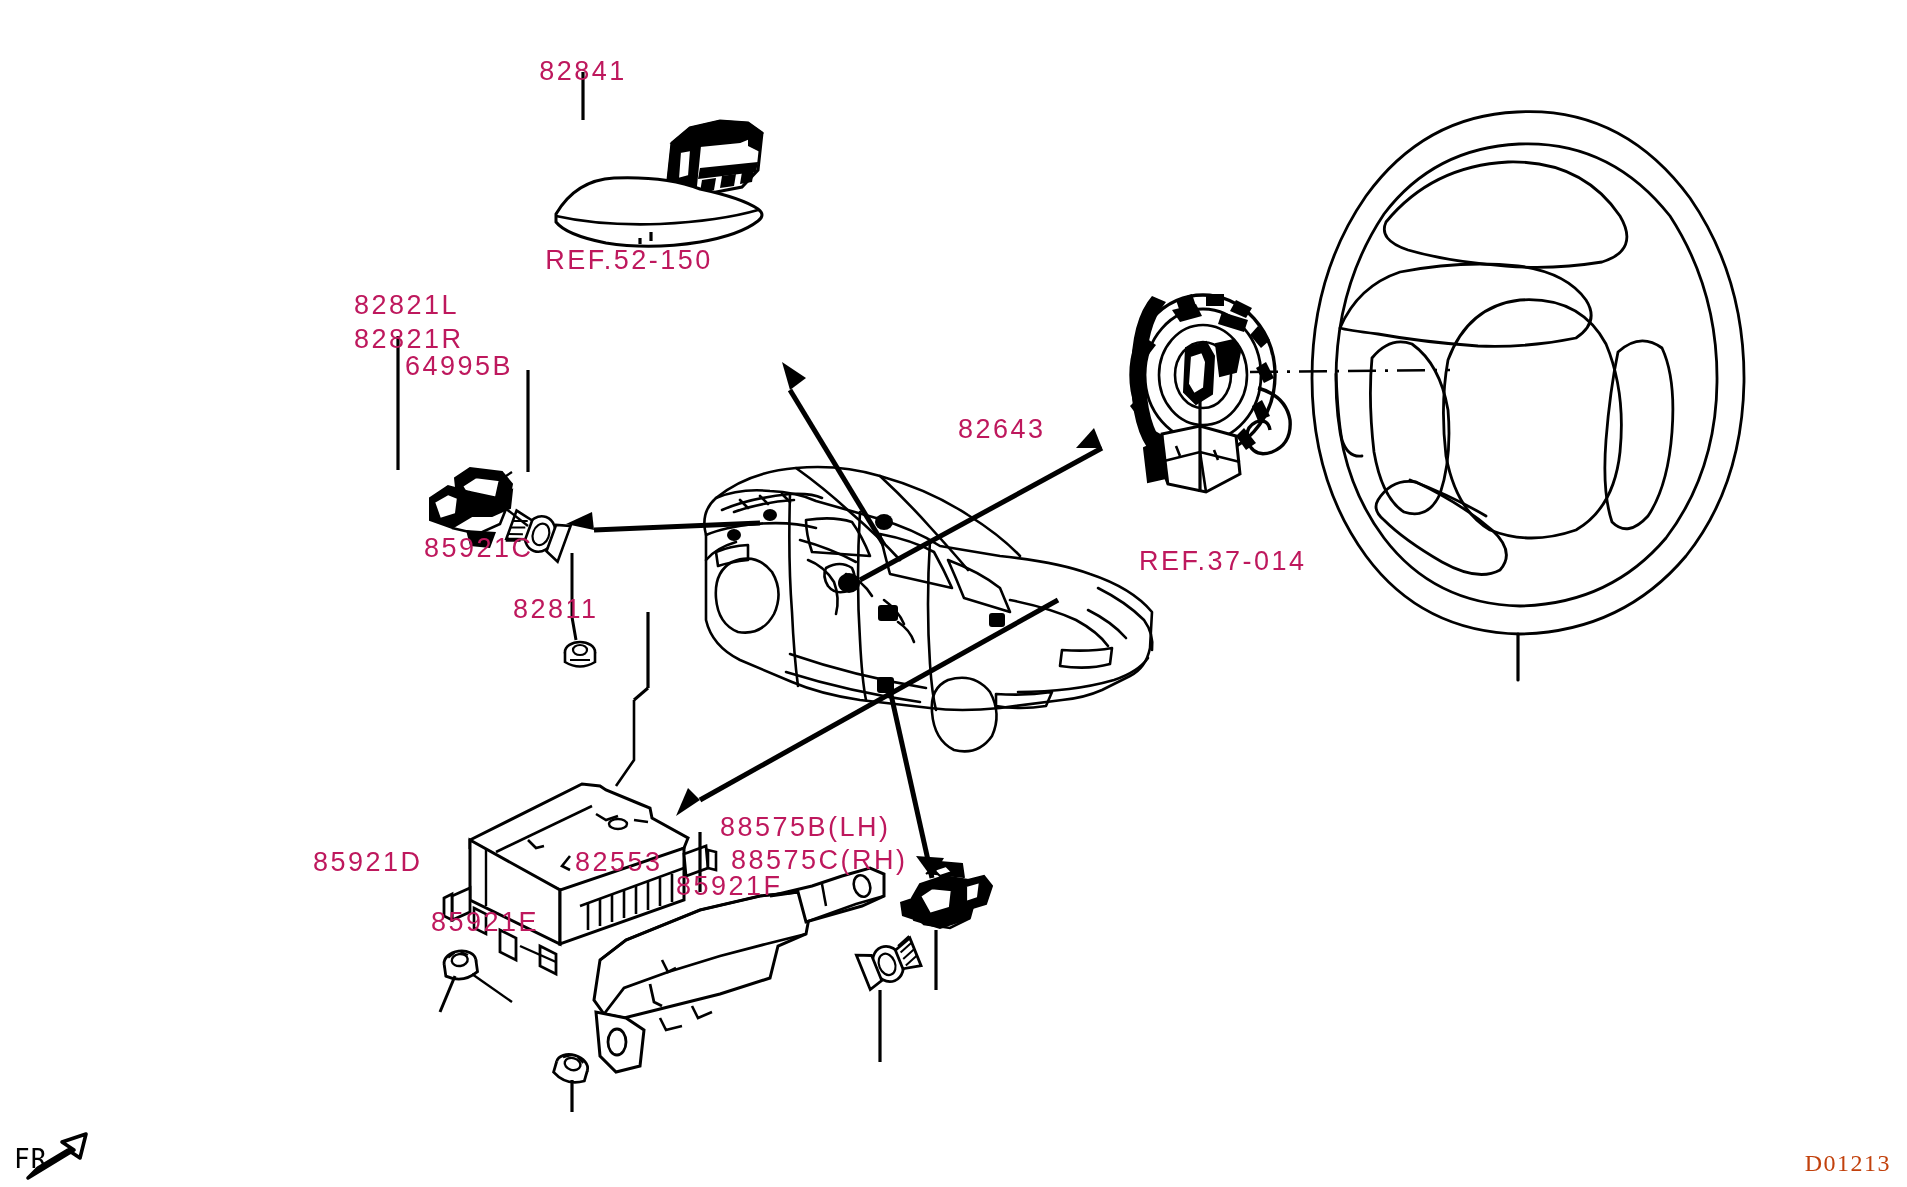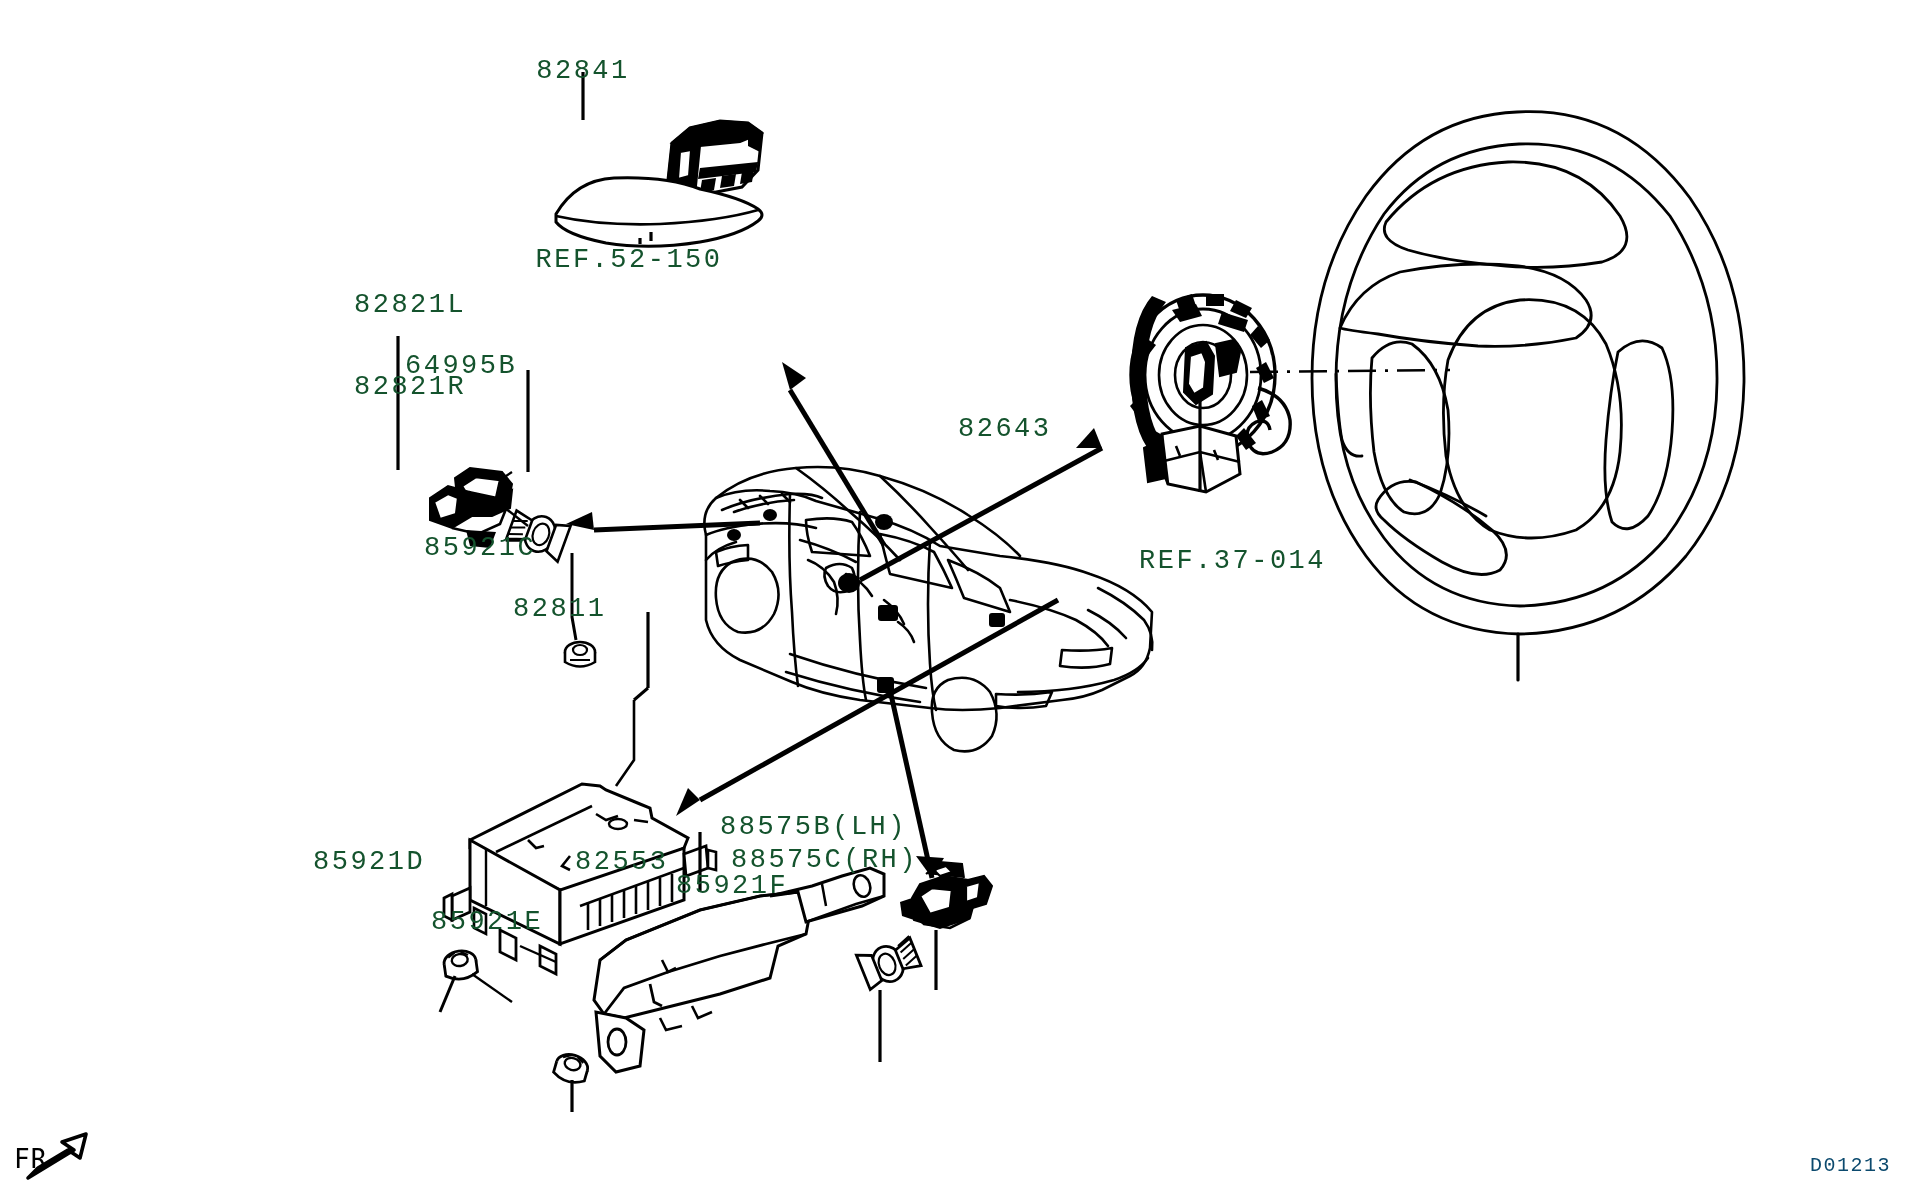--- a/index.html
+++ b/index.html
@@ -19,37 +19,37 @@
     overflow: hidden;
   }
   #artwork {
     position: absolute;
     left: 0; top: 0;
     width: 1907px;
     height: 1187px;
   }
   .lbl {
     position: absolute;
-    font-family: Liberation Mono, monospace;
+    font-family: Liberation Sans, sans-serif;
     font-size: 27px;
     letter-spacing: 2.5px;
-    color: #14532d;
+    color: #be185d;
     white-space: nowrap;
     line-height: 1.26;
     font-weight: 500;
   }
   .lbl.ctr { transform: translateX(-50%); }
   .code {
     position: absolute;
     right: 16px;
     bottom: 10px;
-    font-family: Liberation Mono, monospace;
-    font-size: 20px;
+    font-family: Liberation Serif, serif;
+    font-size: 24px;
     letter-spacing: 1.5px;
-    color: #0c4a6e;
+    color: #c2410c;
   }
   .fr-text {
     position: absolute;
     left: 14px;
     top: 1104px;
     font-family: "DejaVu Sans Mono", "Liberation Mono", monospace;
     font-size: 26px;
     letter-spacing: 1px;
     color: #000;
     margin-top: 40px;
@@ -433,21 +433,21 @@
 
     <g>
       <path d="M28,1178 L74,1150 L62,1142 L86,1134 L80,1158 L68,1150 L38,1168 Z" fill="#fff" stroke="#000" stroke-width="3.6" stroke-linejoin="round"></path>
     </g>
   </svg>
 
   <div class="lbl ctr" style="left:583px;  top:54px;">82841</div>
   <div class="lbl ctr" style="left:629px;  top:243px;">REF.52-150</div>
 
   <div class="lbl" style="left:354px;  top:288px;">82821L</div>
-  <div class="lbl" style="left:354px;  top:322px;margin-top:48px;">82821R</div>
+  <div class="lbl" style="left:354px;  top:322px;">82821R</div>
   <div class="lbl" style="left:405px;  top:349px;">64995B</div>
 
   <div class="lbl" style="left:424px;  top:531px;">85921C</div>
   <div class="lbl" style="left:505px;  top:592px;margin-left:8px;">82811</div>
 
   <div class="lbl" style="left:313px;  top:845px;">85921D</div>
   <div class="lbl" style="left:543px;  top:845px;margin-left:32px;">82553</div>
   <div class="lbl" style="left:431px;  top:905px;">85921E</div>
 
   <div class="lbl" style="left:720px;  top:810px;">88575B(LH)</div>

